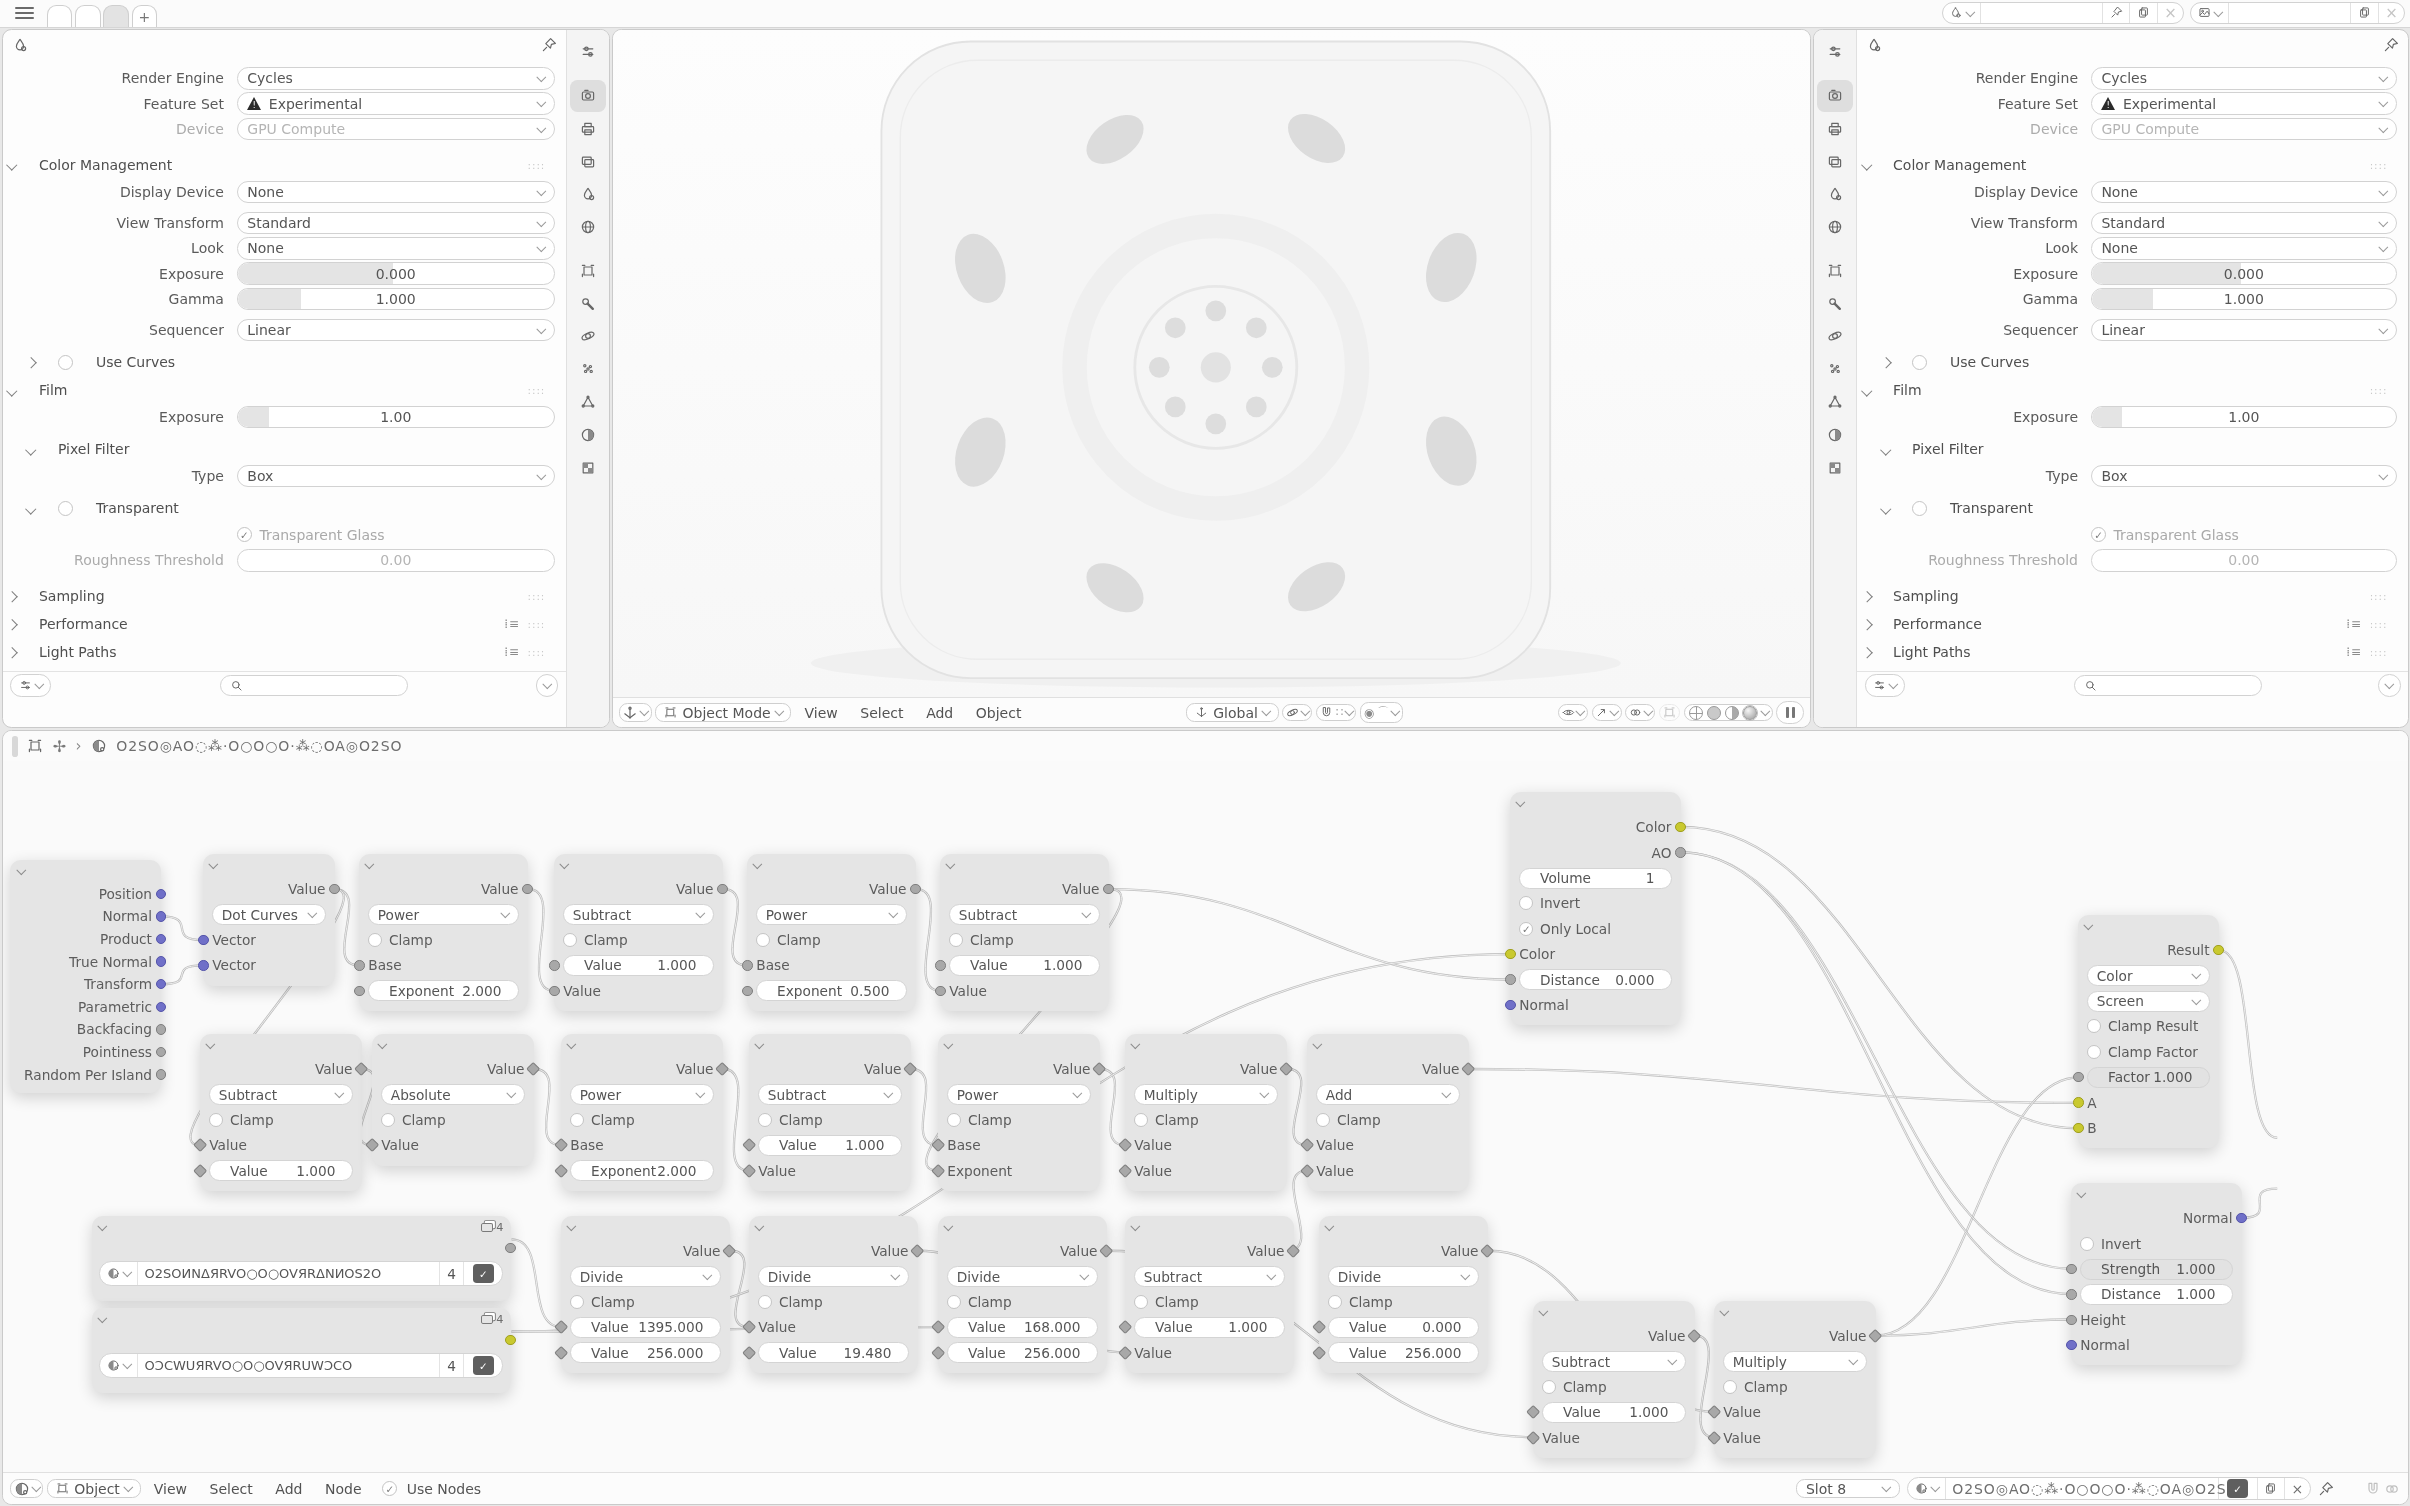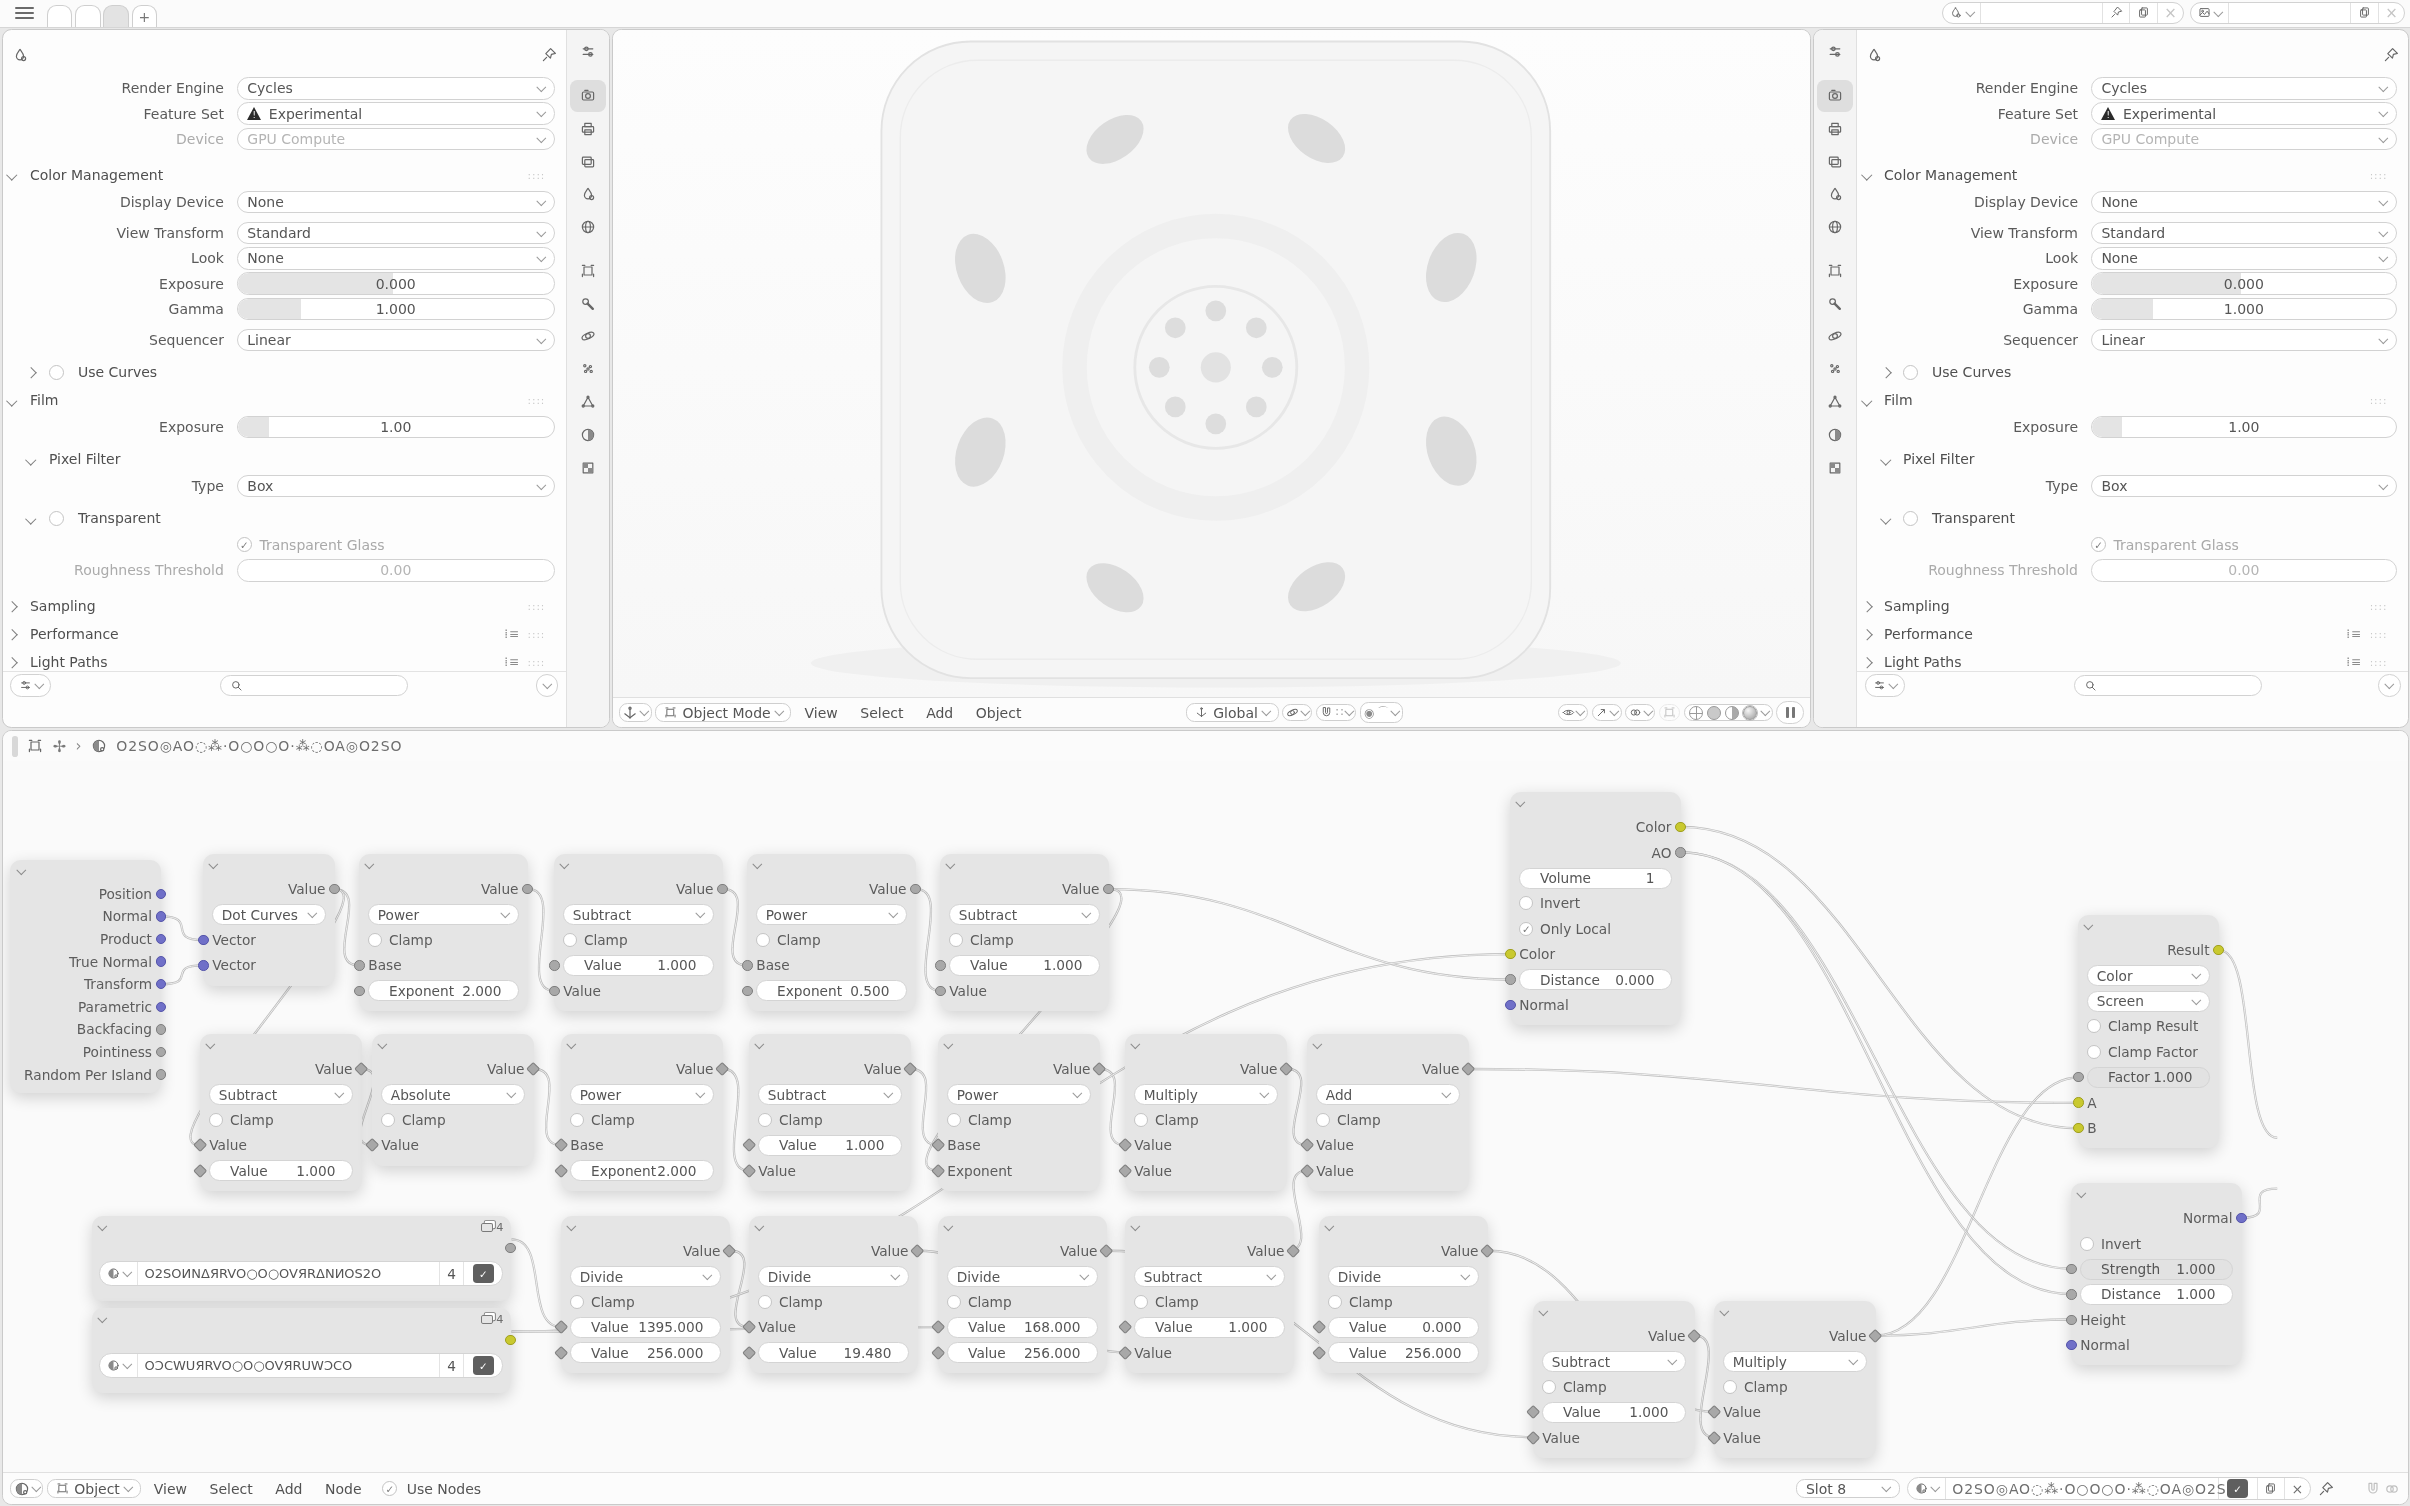--- a/index.html
+++ b/index.html
@@ -22,21 +22,21 @@
   .chev { width:6.6px; height:6.6px; border-right:1.4px solid #9a9a9a; border-bottom:1.4px solid #9a9a9a; transform:rotate(45deg) translate(-0.9px,-0.9px); display:inline-block; flex:none; }
 
   
   .editor { position:absolute; background:#fdfdfd; border:0.9px solid #cacaca; border-radius:9.4px; overflow:hidden; }
   #props-left  { left:1.9px;    top:29px; width:608px;  height:699px; }
   #viewport    { left:612px;  top:29px; width:1199px; height:699px; }
   #props-right { left:1813px; top:29px; width:596px;  height:699px; }
   #nodeed      { left:1.9px;    top:730px; width:2407px; height:775px; }
 
   
-  .props-inner { position:absolute; top:10px; bottom:28px; }
+  .props-inner { position:absolute; top:0; bottom:28px; }
   #props-left  .props-inner { left:0; right:43px; }
   #props-right .props-inner { left:43px; right:0; }
   .tabstrip { position:absolute; top:0; bottom:0; width:43px; background:#f4f4f4; padding-top:5.6px; }
   #props-left  .tabstrip { right:0; border-left:0.9px solid #e0e0e0; }
   #props-right .tabstrip { left:0; border-right:0.9px solid #e0e0e0; }
   .tabbtn { width:36px; height:32px; margin:0.9px auto; display:flex; align-items:center; justify-content:center; border-radius:7.5px; }
   .tabbtn.active { background:#dedede; }
   .tabbtn.gap { margin-top:11.3px; }
   .props-top { height:30px; display:flex; align-items:center; padding:0 9.4px; }
   .props-top .spacer { flex:1; }
@@ -44,21 +44,21 @@
   .prow { display:flex; align-items:center; height:25.4px; }
   .plabel { width:234px; text-align:right; padding-right:13px; color:#5a5a5a; flex:none; }
   .plabel.dis { color:#ababab; }
   .pwidget { flex:1; position:relative; }
   .pill { position:relative; display:flex; align-items:center; height:22.6px; border:0.9px solid #d2d2d2; border-radius:11.3px; background:#fff; padding:0 9.4px; color:#555; overflow:hidden; }
   .pill .chev { margin-left:auto; }
   .pill.dis { color:#b5b5b5; }
   .pill .fill { position:absolute; left:0; top:0; bottom:0; background:#e4e4e4; border-radius:11.3px 0 0 11.3px; }
   .pill .cval { position:relative; margin:0 auto; }
   .pill.slider { justify-content:center; }
-  .sechead { display:flex; align-items:center; height:28px; font-size:14px; color:#4f4f4f; padding-left:5.6px; gap:14px; }
+  .sechead { display:flex; align-items:center; height:28px; font-size:14px; color:#4f4f4f; padding-left:5.6px; gap:23px; }
   .sechead .dots { margin-left:auto; margin-right:9.4px; color:#c9c9c9; font-size:10.4px; letter-spacing:0.9px; }
   .sechead .listic { margin-right:7.5px; color:#8b8b8b; font-size:12.2px; }
   .caret { width:7.5px; height:7.5px; border-right:1.5px solid #7e7e7e; border-bottom:1.5px solid #7e7e7e; display:inline-block; flex:none; }
   .caret.open { transform:rotate(45deg); }
   .caret.closed { transform:rotate(-45deg); }
   .cb { width:15px; height:15px; border:0.9px solid #c4c4c4; border-radius:50%; background:#fff; display:inline-flex; align-items:center; justify-content:center; font-size:10.4px; color:#7d7d7d; flex:none; }
   .cb.on::after { content:"✓"; }
   .indent1 { padding-left:24.5px; }
   .gap6 { height:5.6px; } .gap10 { height:9.4px; }
   .props-footer { position:absolute; left:0; right:0; bottom:0; height:28px; border-top:0.9px solid #e3e3e3; display:flex; align-items:center; padding:0 7.5px; background:#fdfdfd; }

